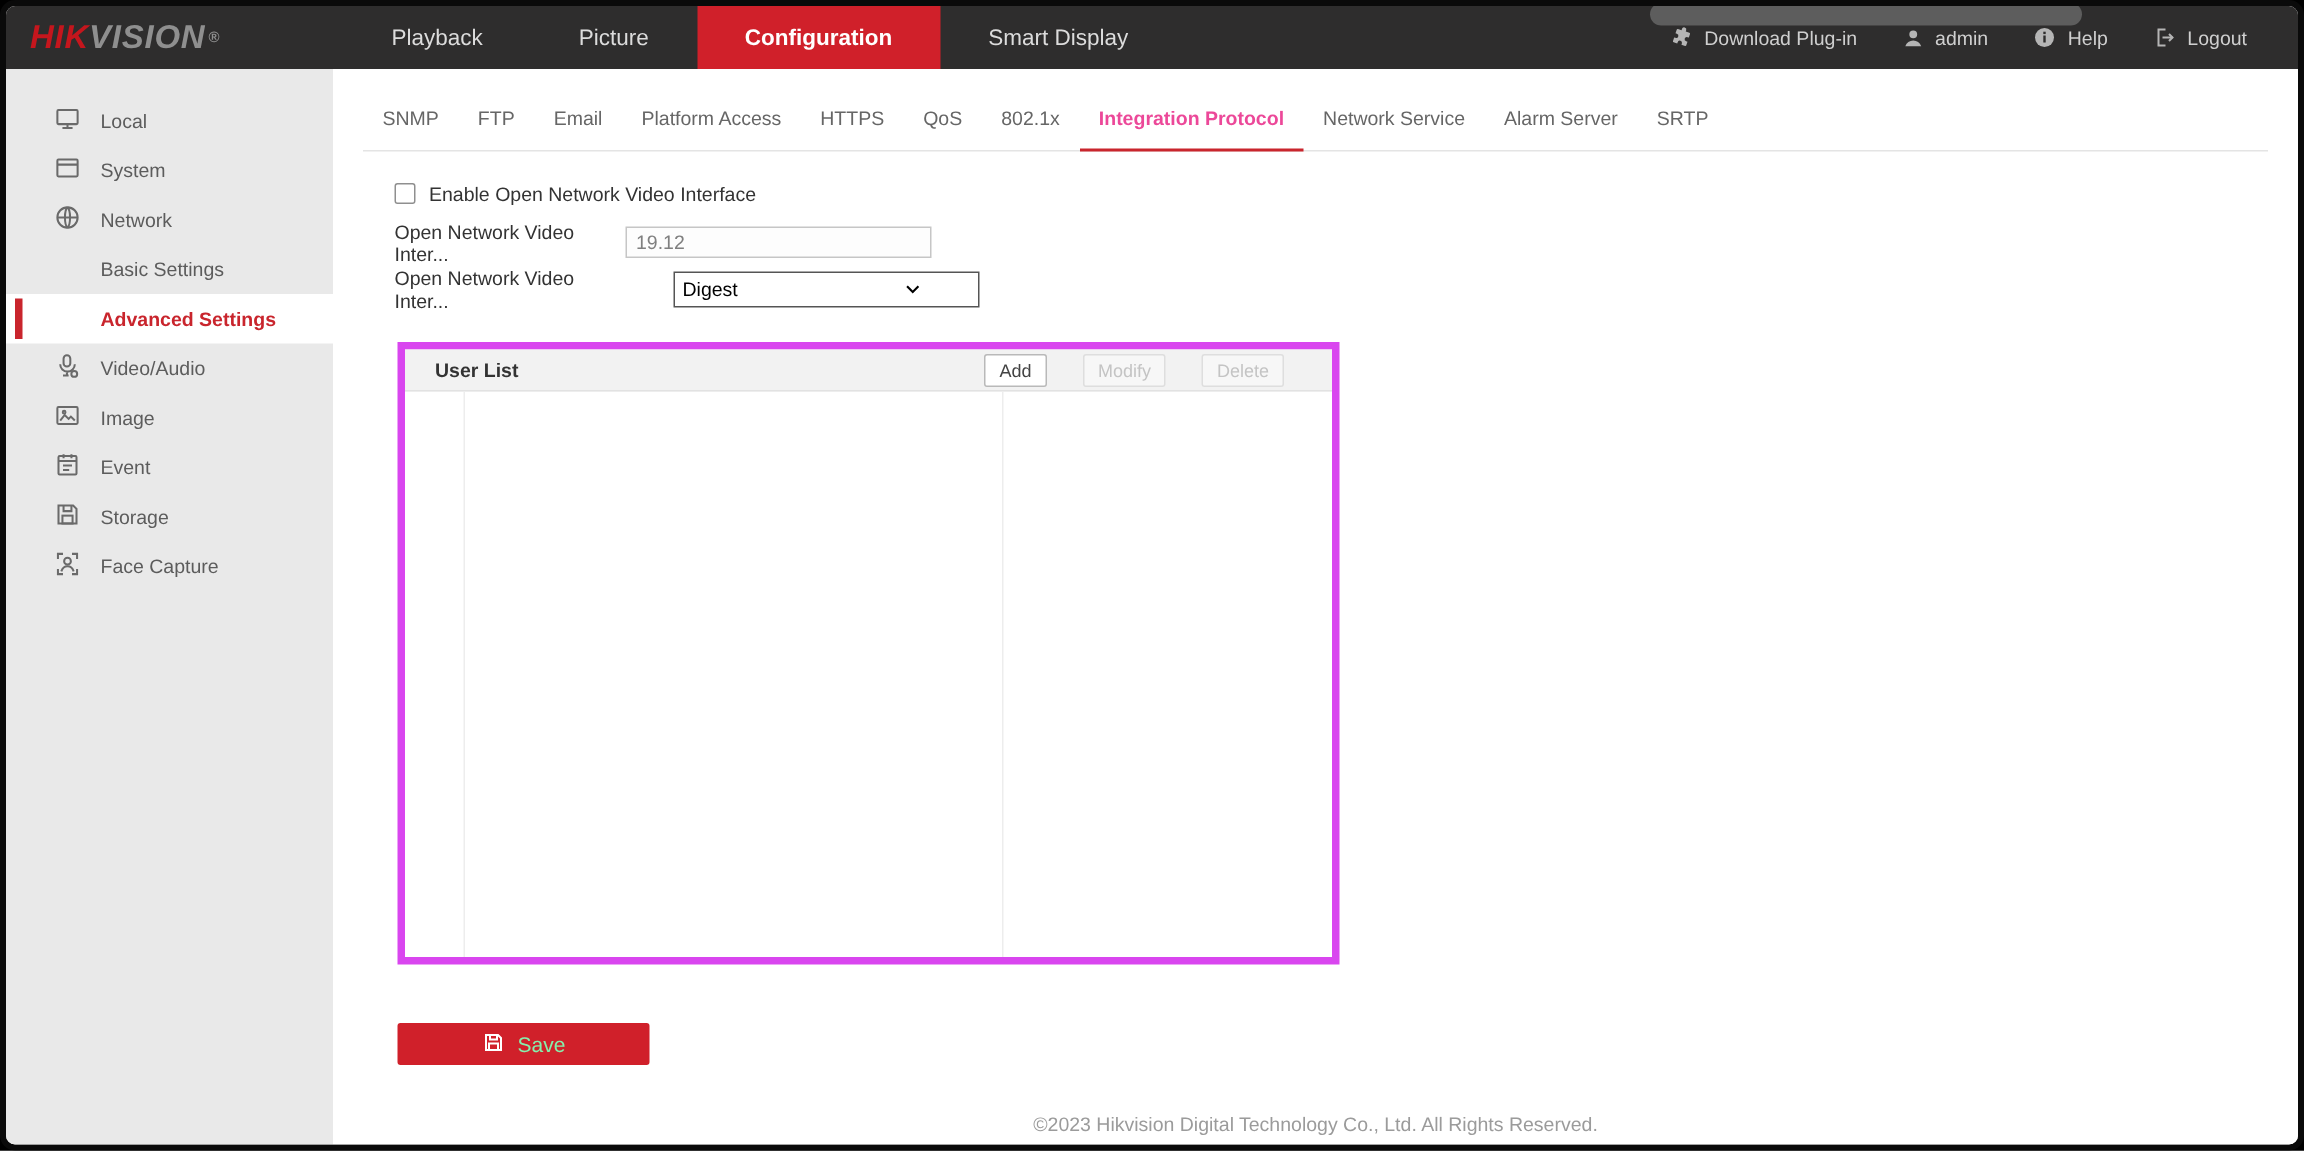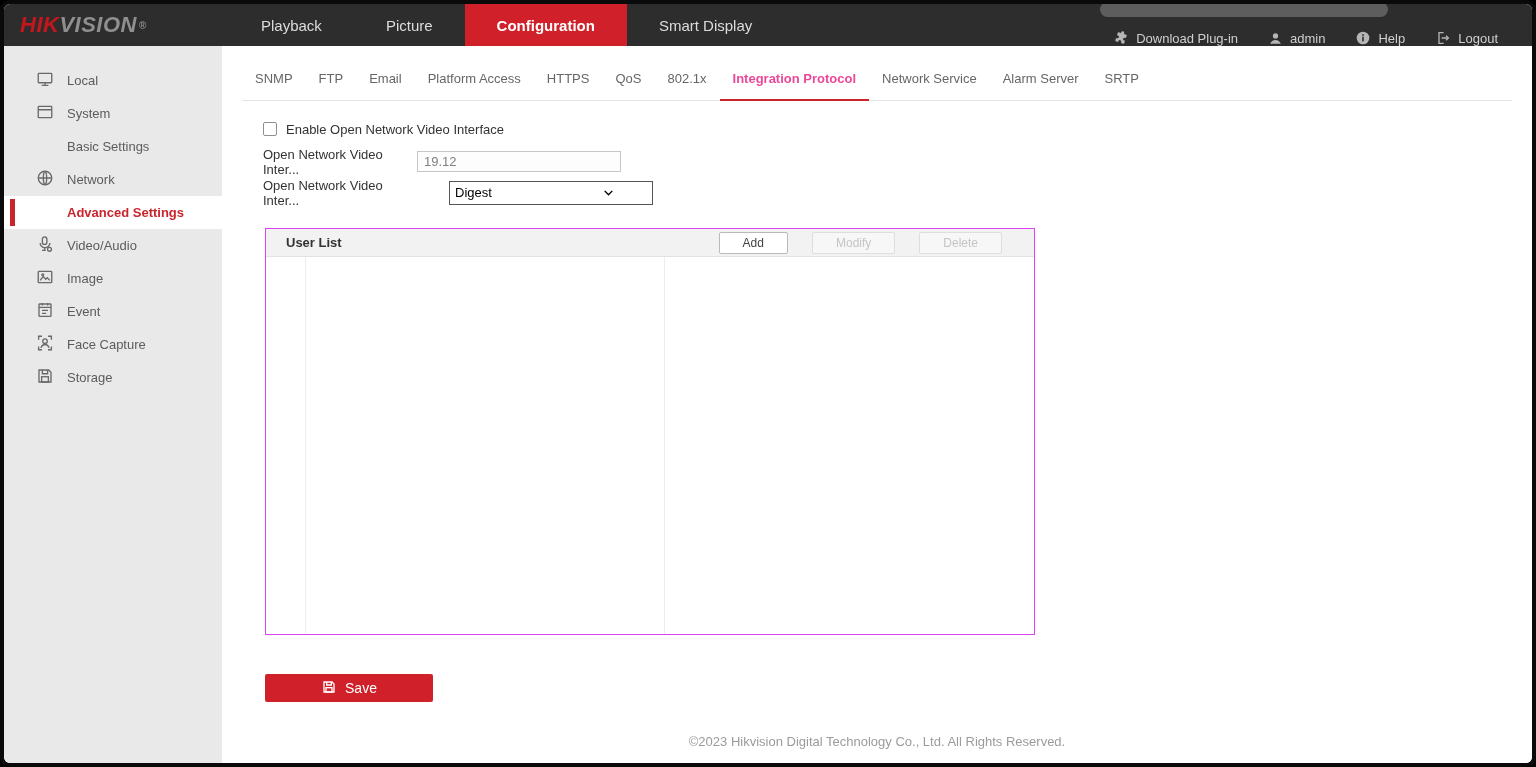--- a/index.html
+++ b/index.html
@@ -19,21 +19,21 @@
   }
   .logo { display:flex; align-items:center; padding-left:16px; width:225px; font-style:italic; font-weight:bold; font-size:22px; letter-spacing:.5px; cursor:pointer; }
   .logo .hik { color:#c5161d; }
   .logo .vision { color:#8f8f8f; }
   .logo .reg { color:#8f8f8f; font-size:10px; font-style:normal; vertical-align:super; margin-left:2px; }
   .mainnav { display:flex; align-items:stretch; }
   .mainnav .nav-item {
     display:flex; align-items:center; padding:0 32px; font-size:15px; color:#dcdcdc; cursor:pointer;
   }
   .mainnav .nav-item.active { background:#d0202a; color:#fff; font-weight:bold; }
-  .top-utils { margin-left:auto; display:flex; align-items:flex-end; gap:30px; padding-right:34px; font-size:13px; color:#cfcfcf; }
+  .top-utils { margin-left:auto; display:flex; align-items:center; gap:30px; padding-right:34px; font-size:13px; color:#cfcfcf; }
   .util { display:flex; align-items:center; gap:7px; cursor:pointer; }
   .util svg { display:block; }
   
   .main { flex:1; display:flex; min-height:0; }
   .sidebar { width:218px; background:#e9e9e9; padding-top:18px; flex:0 0 218px; }
   .side-item {
     height:33px; display:flex; align-items:center; gap:13px; padding-left:32px;
     font-size:13px; color:#5c5c5c; cursor:pointer; position:relative;
   }
   .side-item svg { flex:0 0 18px; }
@@ -60,44 +60,44 @@
     font-size:13px; padding:0 6px; font-family:"Liberation Sans", sans-serif;
   }
   .select-wrap { position:relative; width:204px; }
   .select-wrap select {
     width:204px; height:24px; border:1px solid #555; background:#fff; color:#000;
     font-size:13px; padding:0 22px 0 5px; appearance:none; -webkit-appearance:none;
     font-family:"Liberation Sans", sans-serif; cursor:pointer;margin-left:32px;
   }
   .select-wrap .chev { position:absolute; right:6px; top:5px; pointer-events:none; }
   
-  .panel { margin:16px 0 0 43px; width:770px; border:1px solid #d946ef; }
+  .panel { margin:16px 0 0 43px; width:628px; border:5px solid #d946ef; }
   .panel-head {
     height:28px; background:#f2f2f2; display:flex; align-items:center;
     padding:0 32px 0 20px; border-bottom:1px solid #e2e2e2;
   }
   .panel-title { font-size:13px; font-weight:bold; color:#333; }
   .panel-btns { margin-left:auto; display:flex; gap:24px; }
   .pbtn {
-    min-width:42px; height:22px; padding:0 23px; font-size:12px; border-radius:2px;
+    min-width:42px; height:22px; padding:0 9px; font-size:12px; border-radius:2px;
     border:1px solid #b9b9b9; background:#fff; color:#444; cursor:pointer;
     font-family:"Liberation Sans", sans-serif;
     text-align:center;
   }
   .pbtn:disabled { border-color:#dedede; background:#f7f7f7; color:#c4c4c4; cursor:default; }
   .tbl-head { display:flex; height:28px; border-bottom:1px solid #e2e2e2; font-size:13px; color:#333; }
   .tbl-head > div { display:flex; align-items:center; justify-content:center; border-right:1px solid #e2e2e2; }
   .tbl-head > div:last-child { border-right:none; }
   .col-no { width:40px; } .col-name { width:359px; } .col-level { flex:1; }
   .tbl-body { display:flex; height:377px; }
   .tbl-body > div { border-right:1px solid #ededed; }
   .tbl-body > div:last-child { border-right:none; }
   
   .save-btn {
-    margin:39px 0 0 43px; width:168px; height:28px; background:#d0202a; color:#ffffff;
+    margin:39px 0 0 43px; width:168px; height:28px; background:#d0202a; color:#86efac;
     border:none; border-radius:2px; font-size:14px; display:flex; align-items:center;
     justify-content:center; gap:8px; cursor:pointer; font-family:"Liberation Sans", sans-serif;
   }
   .footer { margin-top:32px; text-align:center; font-size:13px; color:#9b9b9b; }
 </style>
 </head>
 <body>
 
 <div class="frame">
 
@@ -167,32 +167,32 @@
             </svg></span>
         <span>Local</span>
       </div>
       <div class="side-item">
         <span><svg width="18" height="18" viewBox="0 0 24 24" fill="none" stroke="#6a6a6a" stroke-width="1.8">
               <rect x="3" y="4.5" width="18" height="15" rx="1"></rect>
               <path d="M3 9h18"></path>
             </svg></span>
         <span>System</span>
       </div>
-      <div class="side-item sub">
-        <span>Basic Settings</span>
-      </div>
       <div class="side-item">
         <span><svg width="18" height="18" viewBox="0 0 24 24" fill="none" stroke="#6a6a6a" stroke-width="1.8">
               <circle cx="12" cy="12" r="9"></circle>
               <path d="M3 12h18"></path>
               <path d="M12 3c3 2.5 3 15.5 0 18"></path>
               <path d="M12 3c-3 2.5-3 15.5 0 18"></path>
             </svg></span>
         <span>Network</span>
       </div>
+      <div class="side-item sub">
+        <span>Basic Settings</span>
+      </div>
       <div class="side-item sub active">
         <span>Advanced Settings</span>
       </div>
       <div class="side-item">
         <span><svg width="18" height="18" viewBox="0 0 24 24" fill="none" stroke="#6a6a6a" stroke-width="1.8">
               <rect x="8.5" y="2.5" width="6" height="10" rx="3"></rect>
               <path d="M5.5 10.5a6.5 6.5 0 0013 0M11.5 17v3.5M8 20.5h5"></path>
               <circle cx="18" cy="19" r="2.6"></circle>
             </svg></span>
         <span>Video/Audio</span>
@@ -207,33 +207,33 @@
       </div>
       <div class="side-item">
         <span><svg width="18" height="18" viewBox="0 0 24 24" fill="none" stroke="#6a6a6a" stroke-width="1.8">
               <rect x="4" y="4" width="16" height="16.5" rx="1"></rect>
               <path d="M4 8.5h16M8.5 2.5V6M15.5 2.5V6M8 12.5h8M8 16.5h5.5"></path>
             </svg></span>
         <span>Event</span>
       </div>
       <div class="side-item">
         <span><svg width="18" height="18" viewBox="0 0 24 24" fill="none" stroke="#6a6a6a" stroke-width="1.8">
+              <path d="M4 4h13l3 3v13H4z"></path>
+              <path d="M8.5 4v5h7V4"></path>
+              <rect x="7.5" y="13" width="9" height="7"></rect>
+            </svg></span>
+        <span>Storage</span>
+      </div>
+      <div class="side-item">
+        <span><svg width="18" height="18" viewBox="0 0 24 24" fill="none" stroke="#6a6a6a" stroke-width="1.8">
               <path d="M8 3H3.5v4.5M16 3h4.5v4.5M8 21H3.5v-4.5M16 21h4.5v-4.5"></path>
               <circle cx="12" cy="9.5" r="3"></circle>
               <path d="M6.5 18.5c1-3 3-4.5 5.5-4.5s4.5 1.5 5.5 4.5"></path>
             </svg></span>
         <span>Face Capture</span>
-      </div>
-      <div class="side-item">
-        <span><svg width="18" height="18" viewBox="0 0 24 24" fill="none" stroke="#6a6a6a" stroke-width="1.8">
-              <path d="M4 4h13l3 3v13H4z"></path>
-              <path d="M8.5 4v5h7V4"></path>
-              <rect x="7.5" y="13" width="9" height="7"></rect>
-            </svg></span>
-        <span>Storage</span>
       </div>
     </div>
 
     <div class="content">
 
       <div class="tabs">
         <div class="tab">SNMP</div>
         <div class="tab">FTP</div>
         <div class="tab">Email</div>
         <div class="tab">Platform Access</div>

